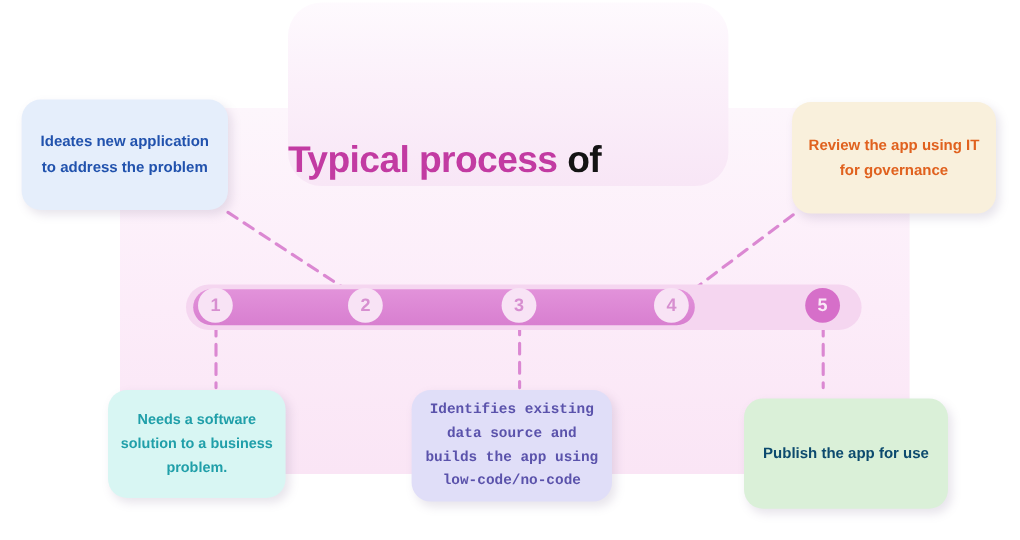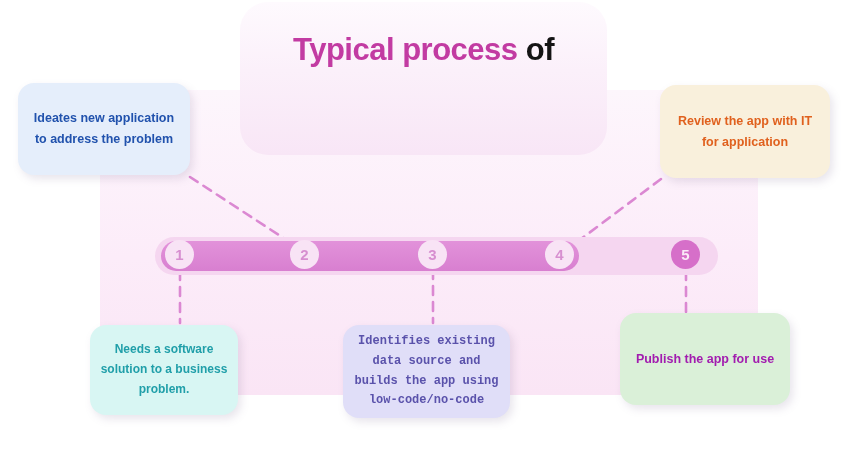--- a/index.html
+++ b/index.html
@@ -25,22 +25,22 @@
   }
 
   
   .title-card {
     position: absolute;
     left: 240px; top: 2px;
     width: 367px; height: 153px;
     border-radius: 28px;
     background: linear-gradient(180deg, #fefafe 0%, #fbf0fa 45%, #f8e6f6 100%);
     display: flex;
-    flex-direction: column;
-    align-items: center;
+    flex-direction: row;
+    align-items: flex-end;
     justify-content: flex-start;
     padding-top: 26px;
     text-align: center;
   }
   .title-line {
     font-size: 31px;
     font-weight: 700;
     line-height: 44px;
     color: #141414;
     letter-spacing: -0.5px;
@@ -120,22 +120,22 @@
   }
   .callout-need {
     left: 90px; top: 325px; width: 148px; height: 90px;
     background: #d8f6f3; color: #209fa9; font-size: 12px;
   }
   .callout-build {
     left: 343px; top: 325px; width: 167px; height: 93px;
     background: #e0def8; color: #5a52ab; font-size: 12px; font-family: Liberation Mono, monospace;
   }
   .callout-publish {
-    left: 620px; top: 313px; width: 170px; height: 92px;
-    background: #daf0d8; color: #a21caf;
+    left: 620px; top: 332px; width: 170px; height: 92px;
+    background: #daf0d8; color: #0c4a6e;
   }
 </style>
 </head>
 <body>
 
 <div class="canvas">
 
   <div class="backdrop"></div>
 
   <svg class="connectors" viewBox="0 0 850 450">
@@ -156,21 +156,21 @@
   <div class="step-circle step-1">1</div>
   <div class="step-circle step-2">2</div>
   <div class="step-circle step-3">3</div>
   <div class="step-circle step-4">4</div>
   <div class="step-circle step-5">5</div>
 
   <div class="callout callout-ideate">
     <span>Ideates new application to address the problem</span>
   </div>
   <div class="callout callout-review">
-    <span>Review the app with IT for application</span>
+    <span>Review the app using IT for governance</span>
   </div>
   <div class="callout callout-need">
     <span>Needs a software solution to a business problem.</span>
   </div>
   <div class="callout callout-build">
     <span>Identifies existing data source and builds the app using low-code/no-code</span>
   </div>
   <div class="callout callout-publish">
     <span>Publish the app for use</span>
   </div>

